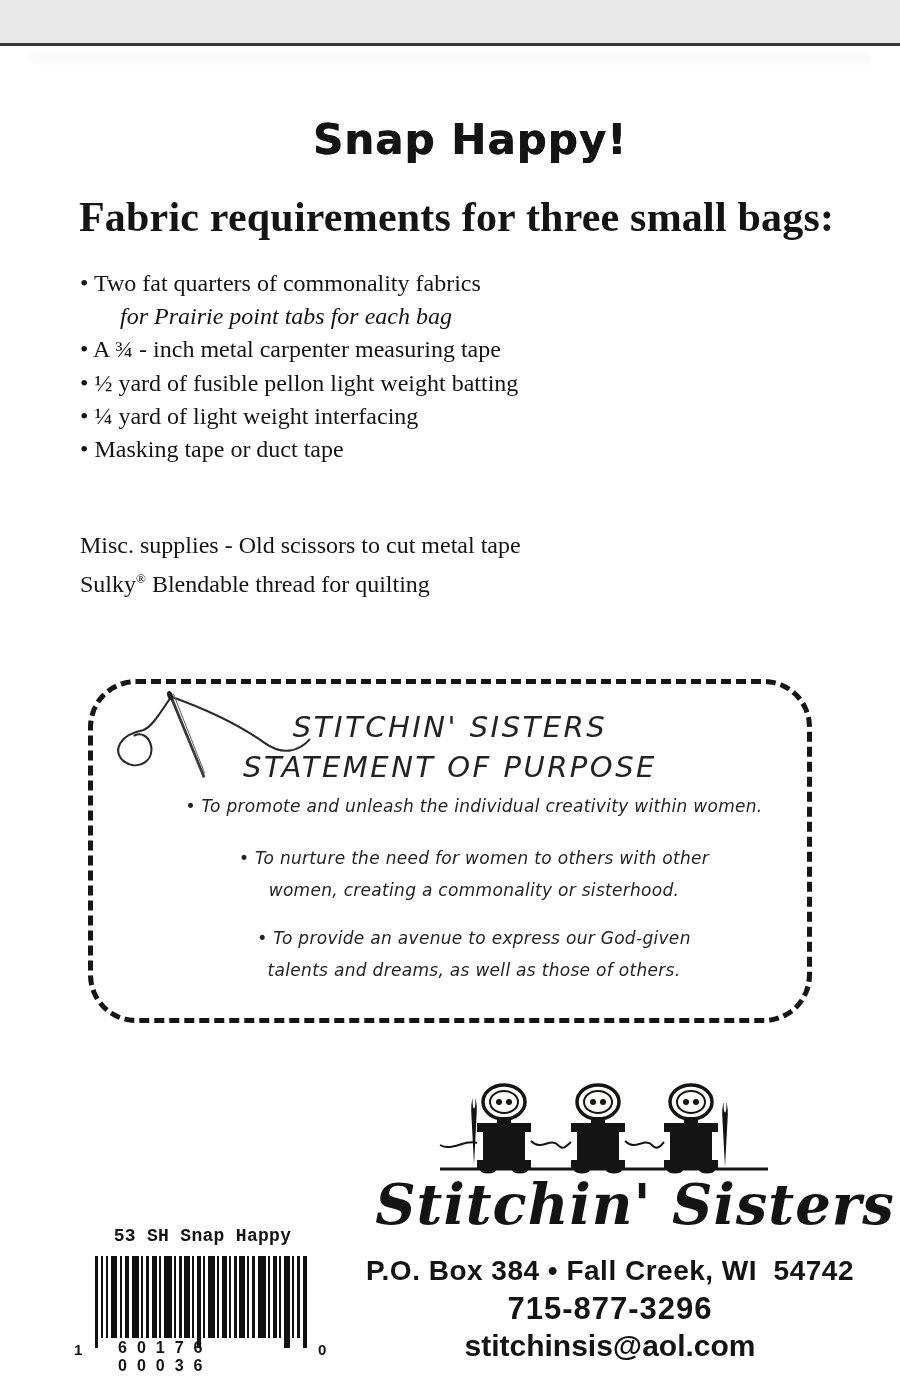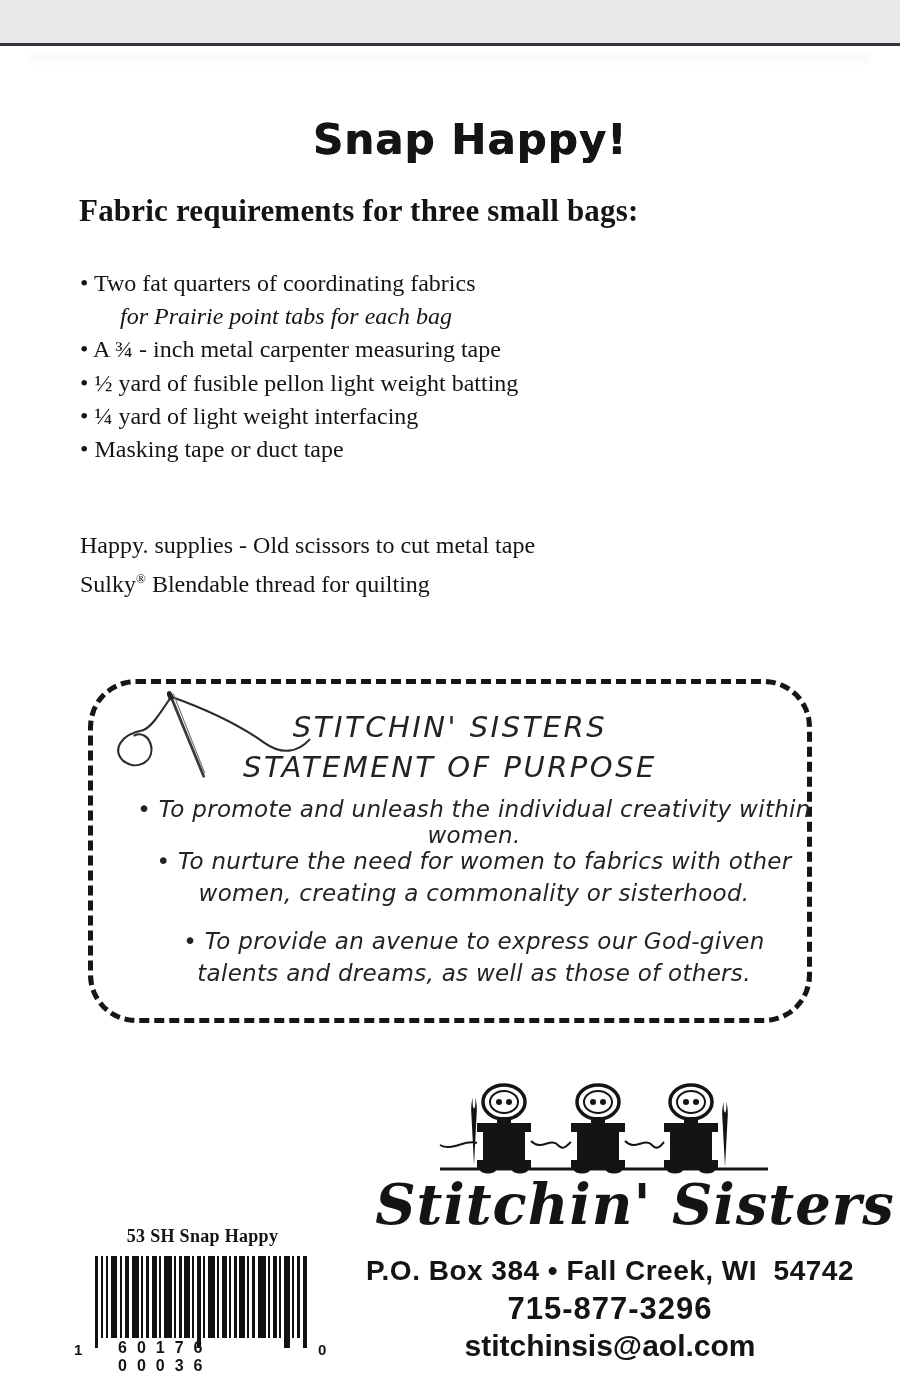--- a/index.html
+++ b/index.html
@@ -17,38 +17,38 @@
 
   .title{
     position:absolute;top:72px;left:40px;right:0;margin:0;
     text-align:center;
     font-family:"DejaVu Sans", sans-serif;
     font-weight:bold;font-size:42px;letter-spacing:1px;
     text-shadow:0.6px 0 0 #141414;
   }
   .req-heading{
     position:absolute;top:150px;left:79px;margin:0;
-    font-size:31px;font-weight:bold;letter-spacing:.2px;
+    font-size:42px;font-weight:bold;letter-spacing:.2px;
   }
   .req-list{position:absolute;top:224px;left:80px;width:700px;font-size:24px;line-height:33.2px;}
   .req-line{white-space:pre;}
   .req-line.indent{padding-left:40px;font-style:italic;}
   .misc{position:absolute;top:486px;left:80px;width:700px;font-size:24px;line-height:33.2px;}
   .misc sup{font-size:13px;vertical-align:super;}
 
   .purpose-box{
     position:absolute;top:636px;left:88px;width:714px;height:334px;
     border:5px dashed #161616;border-radius:48px;
   }
   .needle-doodle{position:absolute;left:8px;top:2px;}
   .p-line{position:absolute;left:0;width:100%;text-align:center;
     font-family:"DejaVu Sans", sans-serif;font-style:italic;color:#232323;}
   .p-org{top:26px;font-size:29px;letter-spacing:2.5px;}
   .p-head{top:66px;font-size:29px;letter-spacing:2.5px;}
-  .p-b{font-size:23px;letter-spacing:.3px;padding-left:24px;}
+  .p-b{font-size:17px;letter-spacing:.3px;padding-left:24px;}
   .p-b1{top:112px;}
   .p-b2a{top:164px;}
   .p-b2b{top:196px;}
   .p-b3a{top:244px;}
   .p-b3b{top:276px;}
 
   .spools{position:absolute;left:438px;top:1036px;}
   .logo-name{
     position:absolute;top:1128px;left:350px;width:570px;height:80px;
     text-align:center;
@@ -56,67 +56,67 @@
     font-size:56px;letter-spacing:1px;
   }
   .addr{position:absolute;top:1212px;left:300px;width:620px;text-align:center;
     font-family:"Liberation Sans", sans-serif;font-weight:bold;font-size:28px;letter-spacing:.5px;}
   .phone{position:absolute;top:1248px;left:300px;width:620px;text-align:center;
     font-family:"Liberation Sans", sans-serif;font-weight:bold;font-size:31px;letter-spacing:1px;}
   .email{position:absolute;top:1286px;left:300px;width:620px;text-align:center;
     font-family:"Liberation Sans", sans-serif;font-weight:bold;font-size:30px;}
 
   .bc-label{position:absolute;top:1183px;left:90px;width:225px;text-align:center;
-    font-family:Liberation Serif, serif;font-weight:bold;font-size:18px;letter-spacing:.3px;}
+    font-family:Liberation Mono, monospace;font-weight:bold;font-size:18px;letter-spacing:.3px;}
   .barcode{position:absolute;left:95px;top:1213px;}
   .bc-digit{position:absolute;font-family:"Liberation Sans", sans-serif;font-weight:bold;font-size:15px;}
   .bc-d-left{top:1298px;left:74px;}
   .bc-d-right{top:1298px;left:318px;}
   .bc-digits{position:absolute;top:1296px;left:118px;width:190px;
     font-family:"Liberation Sans", sans-serif;font-weight:bold;font-size:16px;letter-spacing:10px;}
 </style>
 </head>
 <body>
 
 <div class="page">
   <div class="scan-edge"></div>
   <div class="ghost"></div>
 
   <h1 class="title">Snap Happy!</h1>
 
   <h2 class="req-heading">Fabric requirements for three small bags:</h2>
 
   <div class="req-list">
-    <div class="req-line">• Two fat quarters of coordinating fabrics</div>
+    <div class="req-line">• Two fat quarters of commonality fabrics</div>
     <div class="req-line indent">for Prairie point tabs for each bag</div>
     <div class="req-line">• A ¾ - inch metal carpenter measuring tape</div>
     <div class="req-line">• ½ yard of fusible pellon light weight batting</div>
     <div class="req-line">• ¼ yard of light weight interfacing</div>
     <div class="req-line">• Masking tape or duct tape</div>
   </div>
 
   <div class="misc">
-    <div>Happy. supplies - Old scissors to cut metal tape</div>
+    <div>Misc. supplies - Old scissors to cut metal tape</div>
     <div><span>Sulky</span><sup>®</sup><span> Blendable thread for quilting</span></div>
   </div>
 
   <div class="purpose-box">
     <svg class="needle-doodle" width="220" height="100" viewBox="0 0 210 95">
       <g fill="none" stroke="#2a2a2a" stroke-width="2" stroke-linecap="round">
         <path d="M67,10 C55,28 48,39 40,42 C18,46 11,61 21,71 C33,81 50,73 48,58 C46,47 38,44 32,47"></path>
         <path d="M67,10 C95,20 128,34 156,54 C173,66 188,63 199,51"></path>
       </g>
       <path d="M66,8 L98,86" stroke="#3a3a3a" stroke-width="2.6" fill="none" stroke-linecap="round"></path>
       <path d="M69,7 L99,83" stroke="#6a6a6a" stroke-width="1" fill="none"></path>
       <ellipse cx="66" cy="9" rx="2.6" ry="4.6" transform="rotate(-22 66 9)" fill="#222"></ellipse>
     </svg>
     <div class="p-line p-org">STITCHIN' SISTERS</div>
     <div class="p-line p-head">STATEMENT OF PURPOSE</div>
     <div class="p-line p-b p-b1">• To promote and unleash the individual creativity within women.</div>
-    <div class="p-line p-b p-b2a">• To nurture the need for women to fabrics with other</div>
+    <div class="p-line p-b p-b2a">• To nurture the need for women to others with other</div>
     <div class="p-line p-b p-b3a">• To provide an avenue to express our God-given</div>
     <div class="p-line p-b p-b2b">women, creating a commonality or sisterhood.</div>
     <div class="p-line p-b p-b3b">talents and dreams, as well as those of others.</div>
   </div>
 
   <svg class="spools" width="334" height="98" viewBox="0 0 334 98">
     <g stroke="#141414" fill="none">
 
       <line x1="2" y1="90" x2="330" y2="90" stroke-width="3"></line>
 

